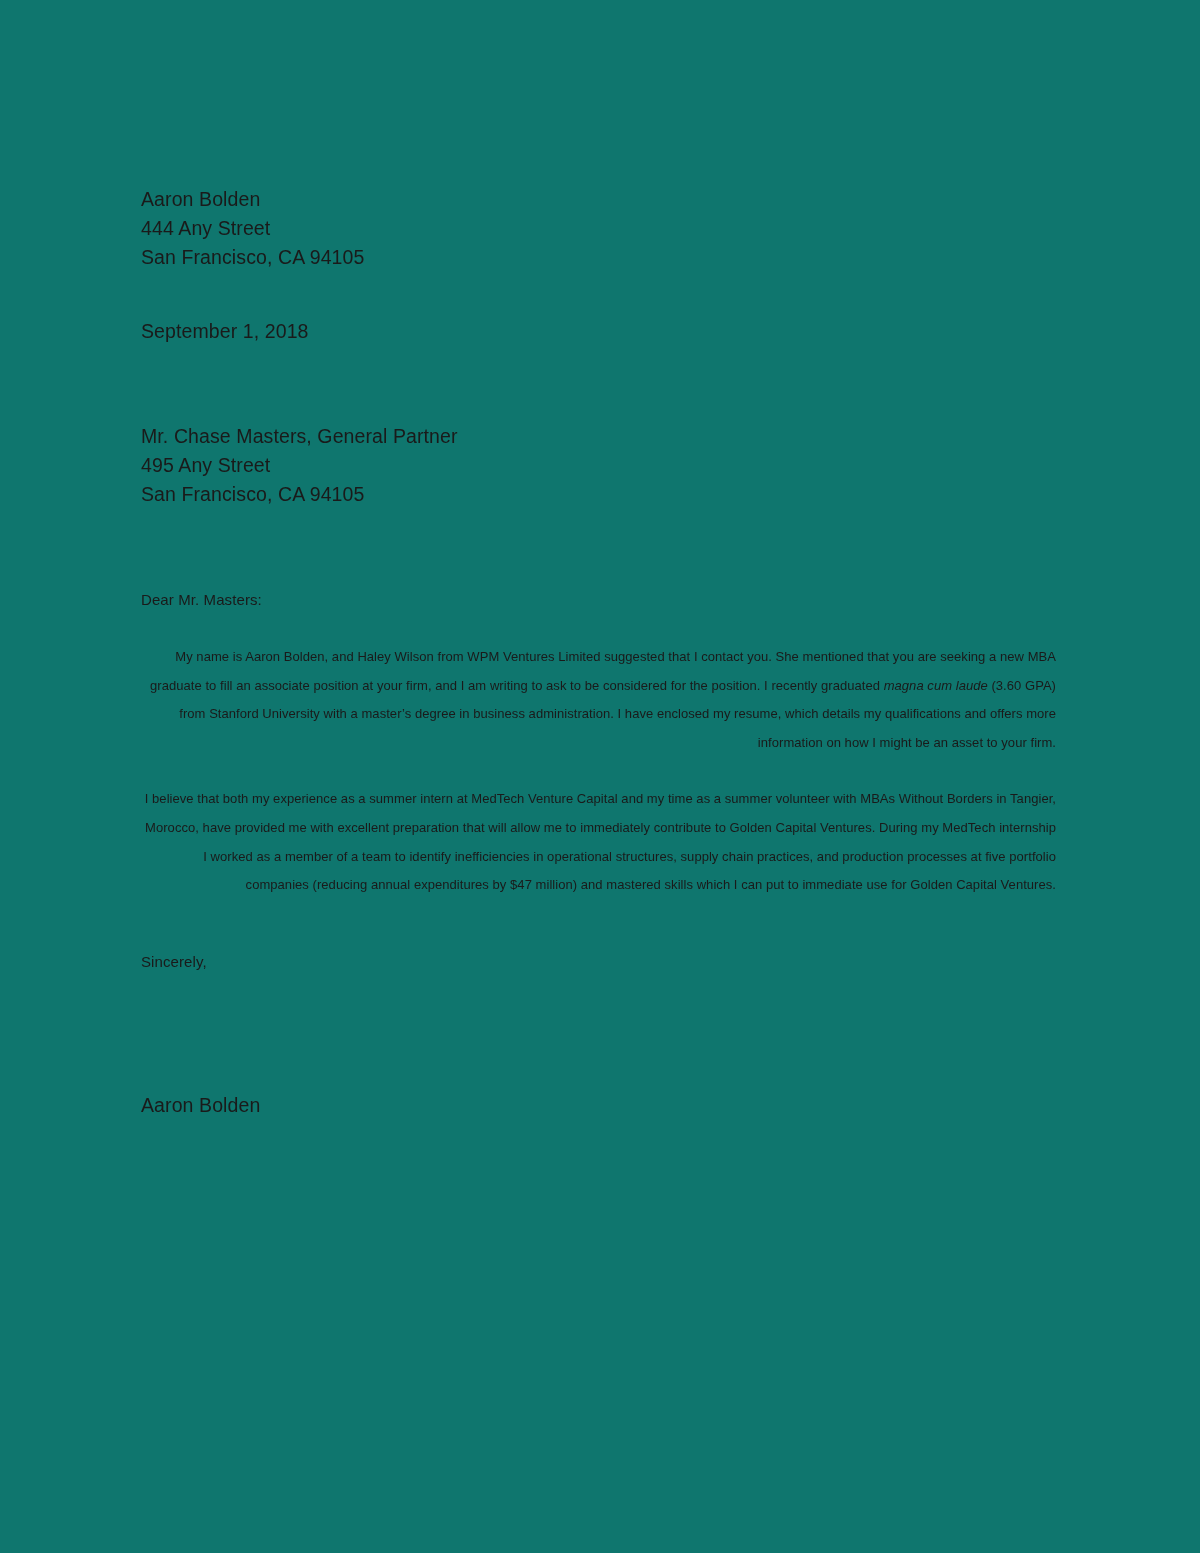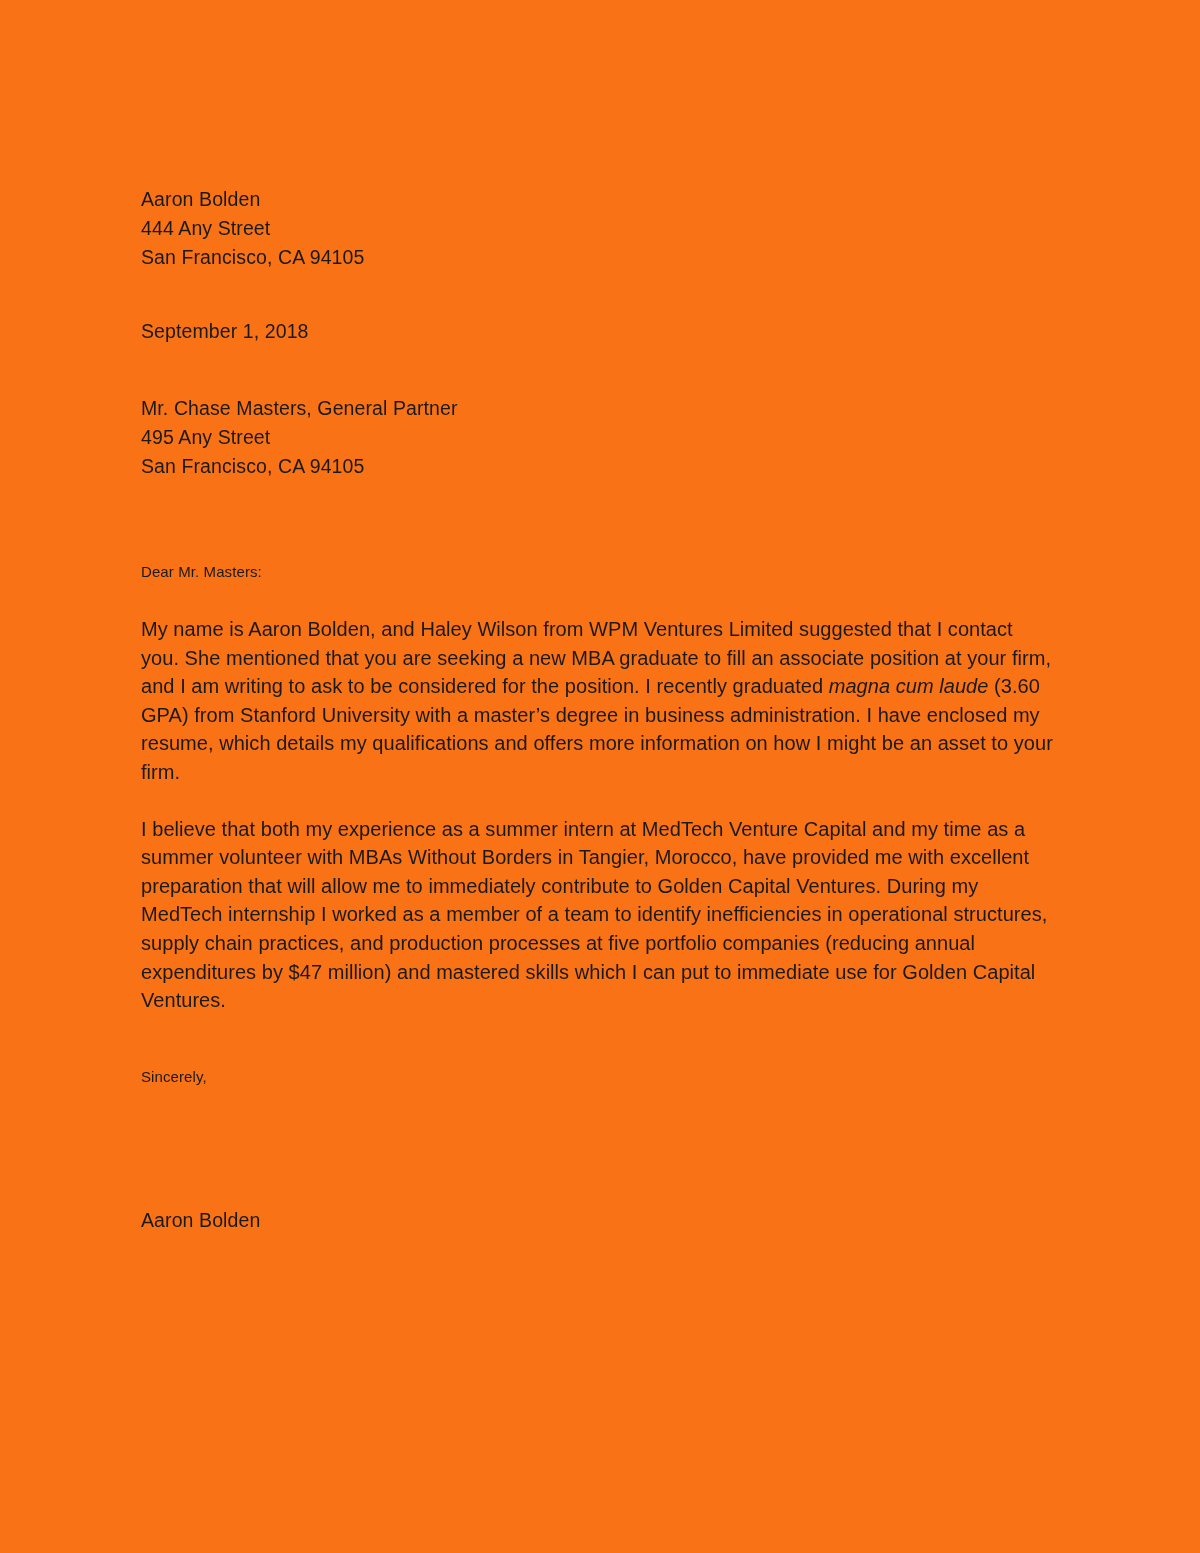--- a/index.html
+++ b/index.html
@@ -12,61 +12,61 @@
     height: 1553px;
     font-family: "Liberation Sans", sans-serif;
     color: #1a1a1a;
     -webkit-font-smoothing: antialiased;
   }
 
   .page {
     position: relative;
     width: 1200px;
     height: 1553px;
-    background: #f97316;
+    background: #0f766e;
     box-sizing: border-box;
     padding: 185px 145px 4px 141px;
   }
 
   .letter {
     width: 915px;
   }
 
   
   .block {
     font-size: 19.5px;
     line-height: 29px;
     letter-spacing: 0.1px;
   }
   .block .line {
     white-space: pre;
   }
 
   .sender-block { margin: 0 0 0 0; }
   .date-block   { margin: 45px 0 0 0; }
-  .recipient-block { margin: 48px 0 0 0; }
+  .recipient-block { margin: 76px 0 0 0; }
 
   
   .salutation {
     font-size: 15px;
     line-height: 29px;
     letter-spacing: 0.1px;
     margin: 76px 0 0 0;
   }
 
   
   .body-paragraphs {
     margin: 29px 0 0 0;
   }
   .paragraph {
-    font-size: 20px;
+    font-size: 13px;
     line-height: 28.6px;
     letter-spacing: 0.05px;
     margin: 0 0 28px 0;
-    text-align: left;
+    text-align: right;
   }
   .paragraph:last-child { margin-bottom: 0; }
   .paragraph em {
     font-style: italic;
   }
 
   
   .closing {
     font-size: 15px;
     line-height: 29px;

